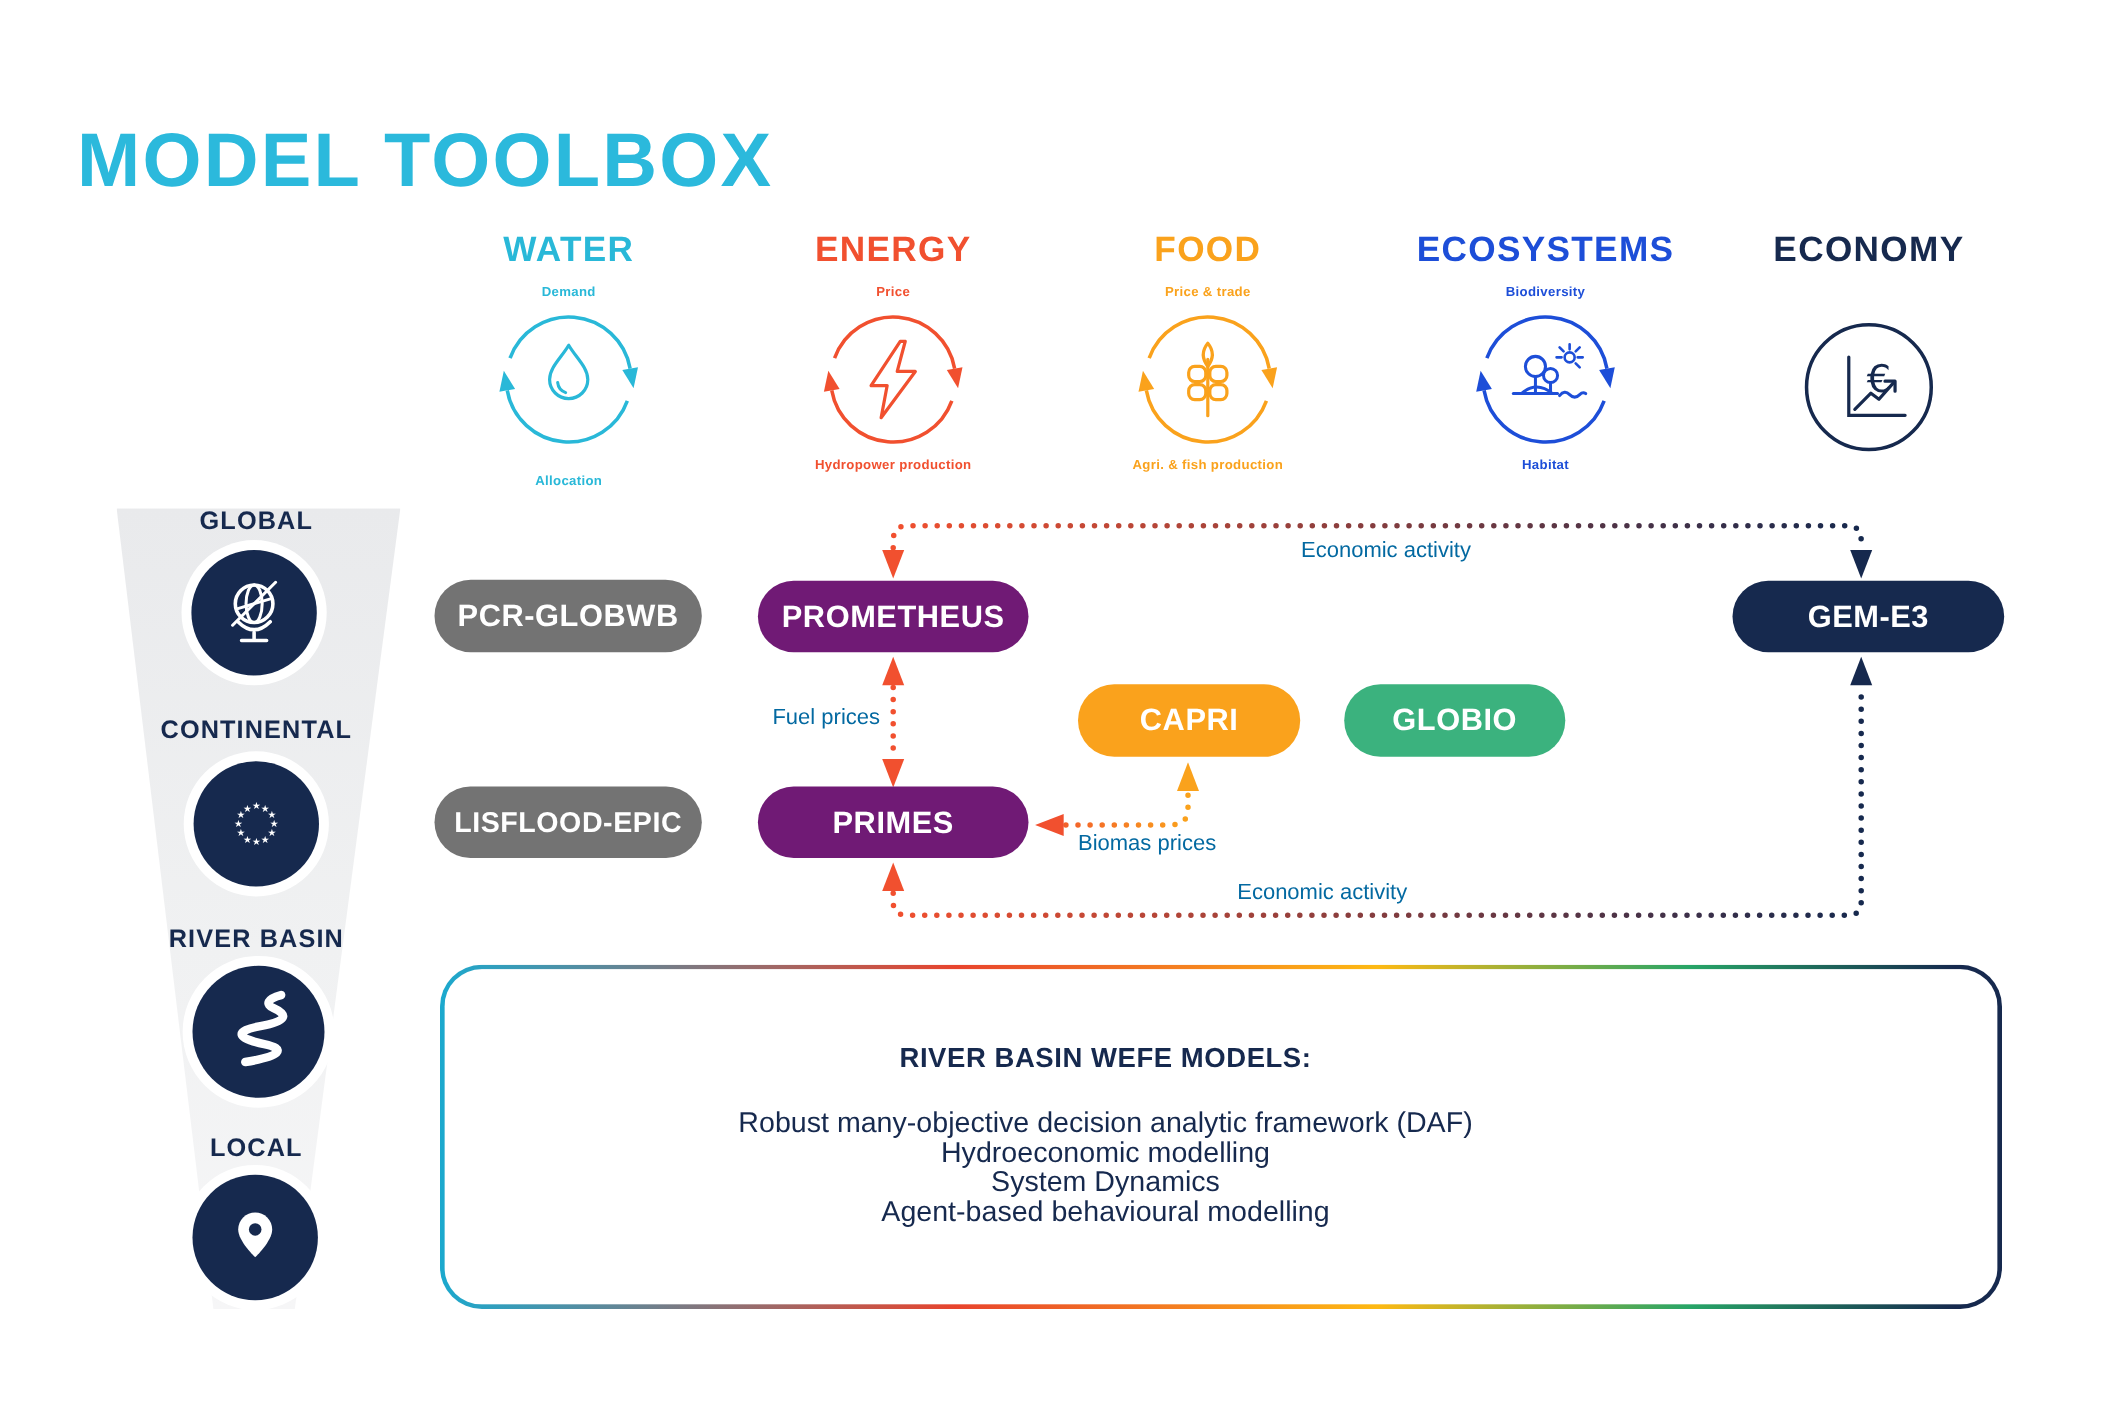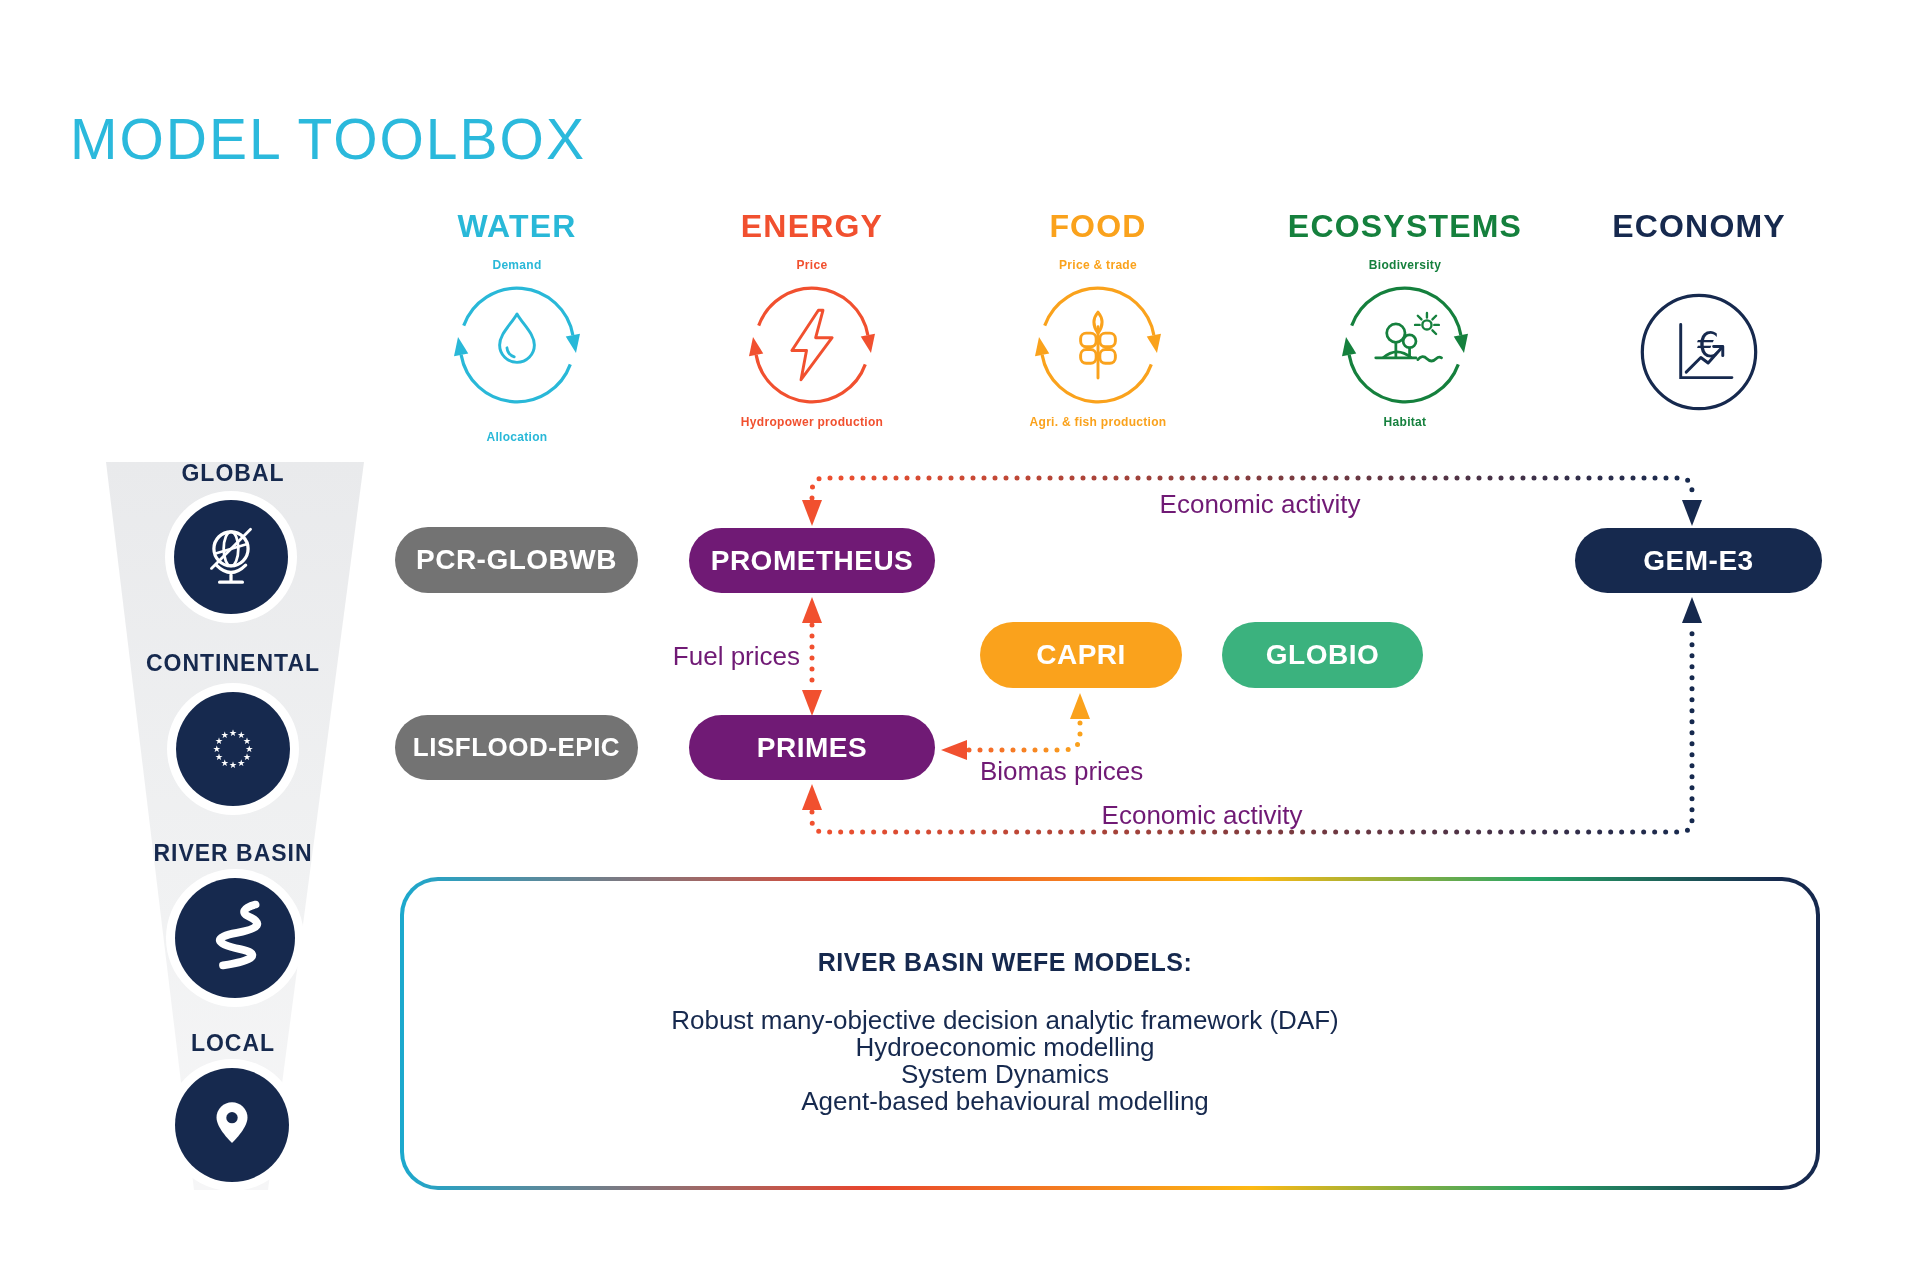--- a/index.html
+++ b/index.html
@@ -1,47 +1,47 @@
 <!DOCTYPE html>
 <html><head>
 <meta charset="utf-8">
 <style>
   html,body{margin:0;padding:0;background:#fff;}
   .canvas{position:relative;width:1920px;height:1280px;background:#ffffff;overflow:hidden;
           font-family:"Liberation Sans",sans-serif;color:#16294e;}
 
   
-  .title{position:absolute;left:70px;top:106px;font-size:57px;font-weight:normal;
+  .title{position:absolute;left:70px;top:106px;font-size:69px;font-weight:bold;
          letter-spacing:2px;color:#2bb9dc;}
 
   
   .sector{position:absolute;top:208px;width:300px;text-align:center;}
   .sector-header{font-size:32px;font-weight:bold;letter-spacing:1.2px;}
   .sector-sub{font-size:12px;font-weight:bold;letter-spacing:.3px;margin-top:13px;}
   .sector svg.cycle{display:block;margin:9px auto 6px auto;width:128px;height:128px;}
   .water-c{color:#29b8d8;} .energy-c{color:#f1502f;} .food-c{color:#faa21c;}
-  .eco-c{color:#15803d;} .navy-c{color:#16294e;}
+  .eco-c{color:#1d4ed8;} .navy-c{color:#16294e;}
 
   
   .funnel{position:absolute;left:102px;top:462px;width:266px;height:728px;
           background:linear-gradient(180deg,#e9eaec 0%,#f0f1f2 55%,#f6f6f7 100%);
           clip-path:polygon(4px 0,262px 0,166px 728px,92px 728px);}
   .scale-label{position:absolute;left:83px;width:300px;text-align:center;
                font-size:23px;font-weight:bold;letter-spacing:1px;color:#16294e;}
   .scale-circle{position:absolute;background:#16294e;border-radius:50%;
                 box-shadow:0 0 0 9px #ffffff;display:flex;align-items:center;justify-content:center;}
 
   
   .pill{position:absolute;border-radius:34px;display:flex;align-items:center;justify-content:center;
         color:#ffffff;font-size:28px;font-weight:bold;letter-spacing:.5px;z-index:3;}
   .pill-cyan{background:#737373;} .pill-red{background:#701a75;}
   .pill-amber{background:#faa21c;} .pill-green{background:#3bb27e;} .pill-navy{background:#16294e;}
 
   
-  .flow-label{position:absolute;font-size:26px;color:#701a75;z-index:3;}
+  .flow-label{position:absolute;font-size:20px;color:#0369a1;z-index:3;}
 
   
   svg.connectors{position:absolute;left:0;top:0;z-index:2;pointer-events:none;}
 
   
   .wefe-box{position:absolute;left:400px;top:877px;width:1420px;height:313px;box-sizing:border-box;
             border:4px solid transparent;border-radius:38px;
             background:linear-gradient(#fff,#fff) padding-box,
                        linear-gradient(90deg,#1ba9ce 0%,#e8442d 33%,#f58220 48%,#fdb913 60%,#27a567 80%,#16294e 97%) border-box;}
   .wefe-content{position:absolute;left:420px;top:948px;width:1170px;text-align:center;color:#16294e;z-index:3;}

